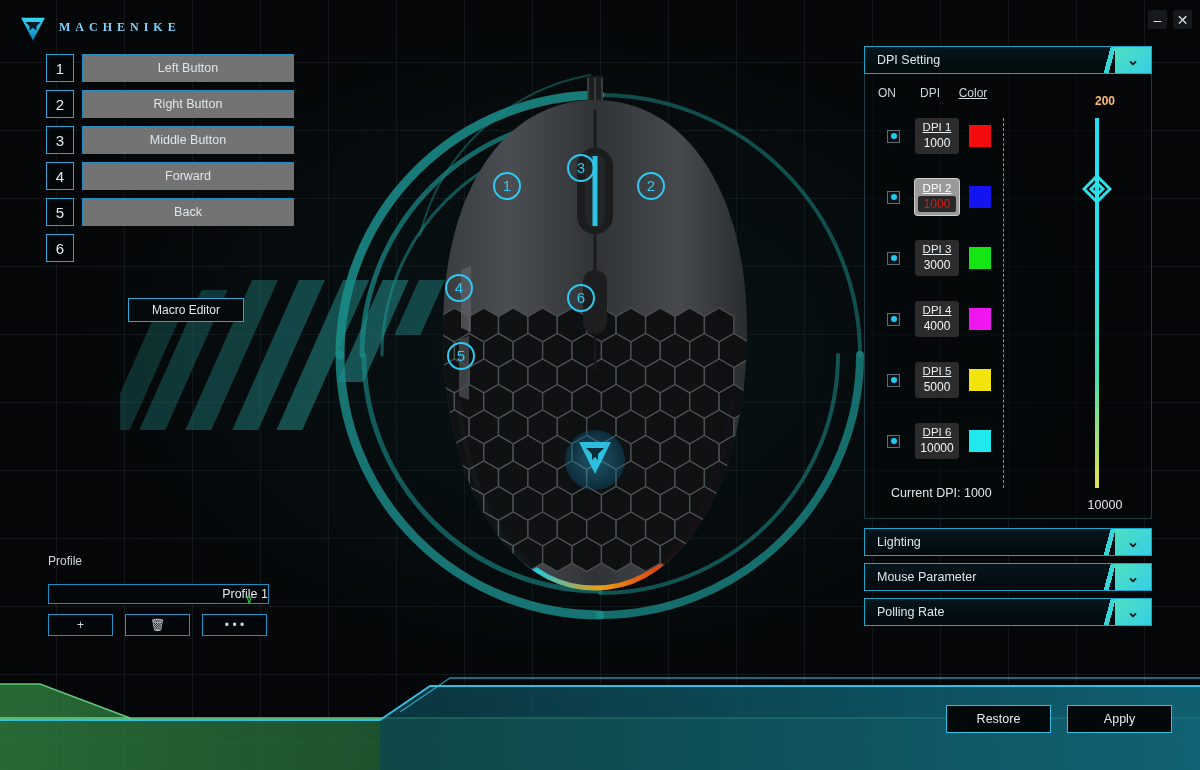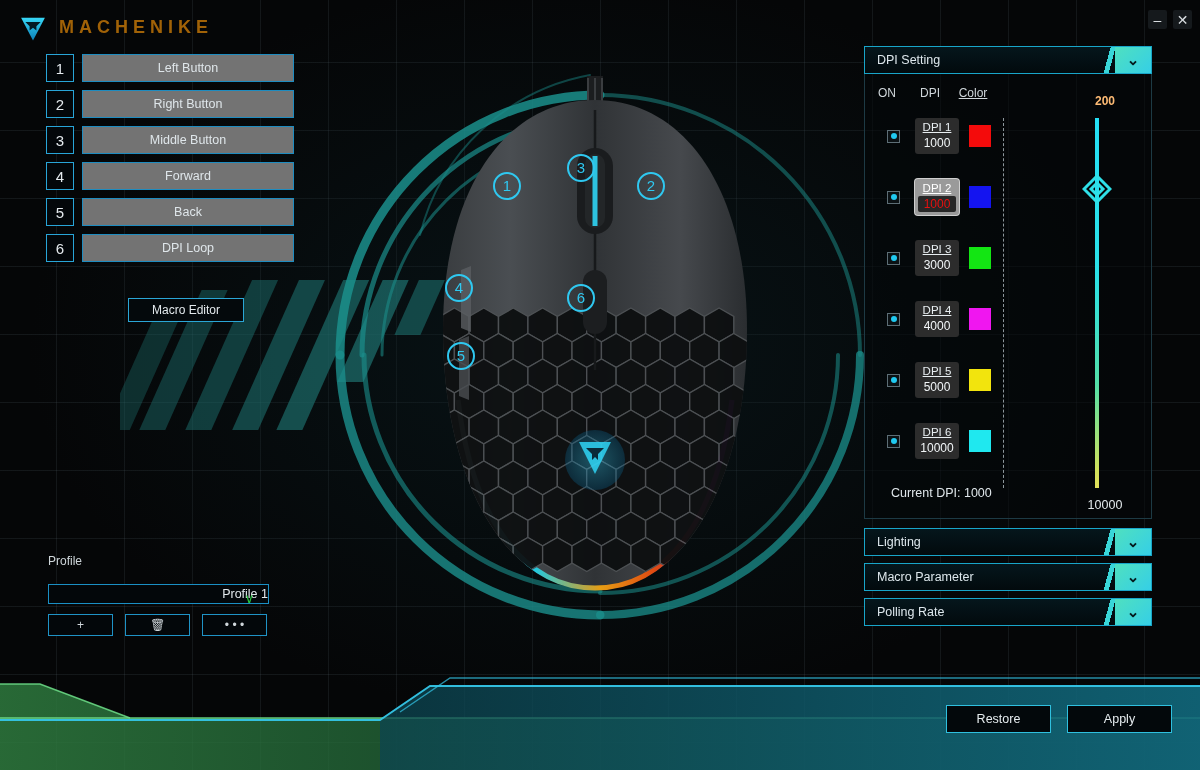--- a/index.html
+++ b/index.html
@@ -43,22 +43,22 @@
   .stripes i:nth-child(6){ left:244px; height:120px; top:-18px;opacity:.85;}
   .stripes i:nth-child(7){ left:290px; height:70px;  top:-15px;opacity:.7;}
 
   
   .arcs{ position:absolute; left:300px; top:55px; width:600px; height:600px; pointer-events:none;}
 
   
   .logo{ position:absolute; left:16px; top:10px; display:flex; align-items:center; gap:9px;}
   .logo .mark{ width:34px; height:34px;}
   .logo .word{
-    font-size:18px; letter-spacing:5px; color:#a16207; font-weight:600;
-    font-family:Liberation Sans, sans-serif;
+    font-size:12px; letter-spacing:5px; color:#7dd3fc; font-weight:600;
+    font-family:Liberation Serif, serif;
   }
   .wincontrols{ position:absolute; right:8px; top:10px; display:flex; gap:6px;}
   .wincontrols div{
     width:19px; height:19px; display:flex; align-items:center; justify-content:center;
     color:#d8dde0; font-size:14px; background:#15191c; border-radius:2px;
   }
 
   
   .btnlist{ position:absolute; left:46px; top:54px; }
   .brow{ display:flex; align-items:center; gap:8px; margin-bottom:8px; }
@@ -233,21 +233,20 @@
   <div class="brow">
     <div class="bnum">4</div>
     <div class="bname">Forward</div>
   </div>
   <div class="brow">
     <div class="bnum">5</div>
     <div class="bname">Back</div>
   </div>
   <div class="brow">
     <div class="bnum">6</div>
-    <div class="bname">DPI Loop</div>
   </div>
 </div>
 
 <div class="macro">Macro Editor</div>
 
 <svg class="mouse" viewBox="0 0 480 560">
   <defs>
     <linearGradient id="body" x1="0" y1="0" x2="1" y2="0">
       <stop offset="0" stop-color="#3a3d40"></stop>
         <stop offset="22%" stop-color="#4a4e52"></stop>
@@ -540,21 +539,21 @@
     </div>
   </div>
 
   <div class="sechead" style="margin-top:9px">
     <span>Lighting</span>
     <span class="slash"></span>
     <span class="chevbox">⌄</span>
   </div>
 
   <div class="sechead" style="margin-top:7px">
-    <span>Macro Parameter</span>
+    <span>Mouse Parameter</span>
     <span class="slash"></span>
     <span class="chevbox">⌄</span>
   </div>
 
   <div class="sechead" style="margin-top:7px">
     <span>Polling Rate</span>
     <span class="slash"></span>
     <span class="chevbox">⌄</span>
   </div>
 </div>

